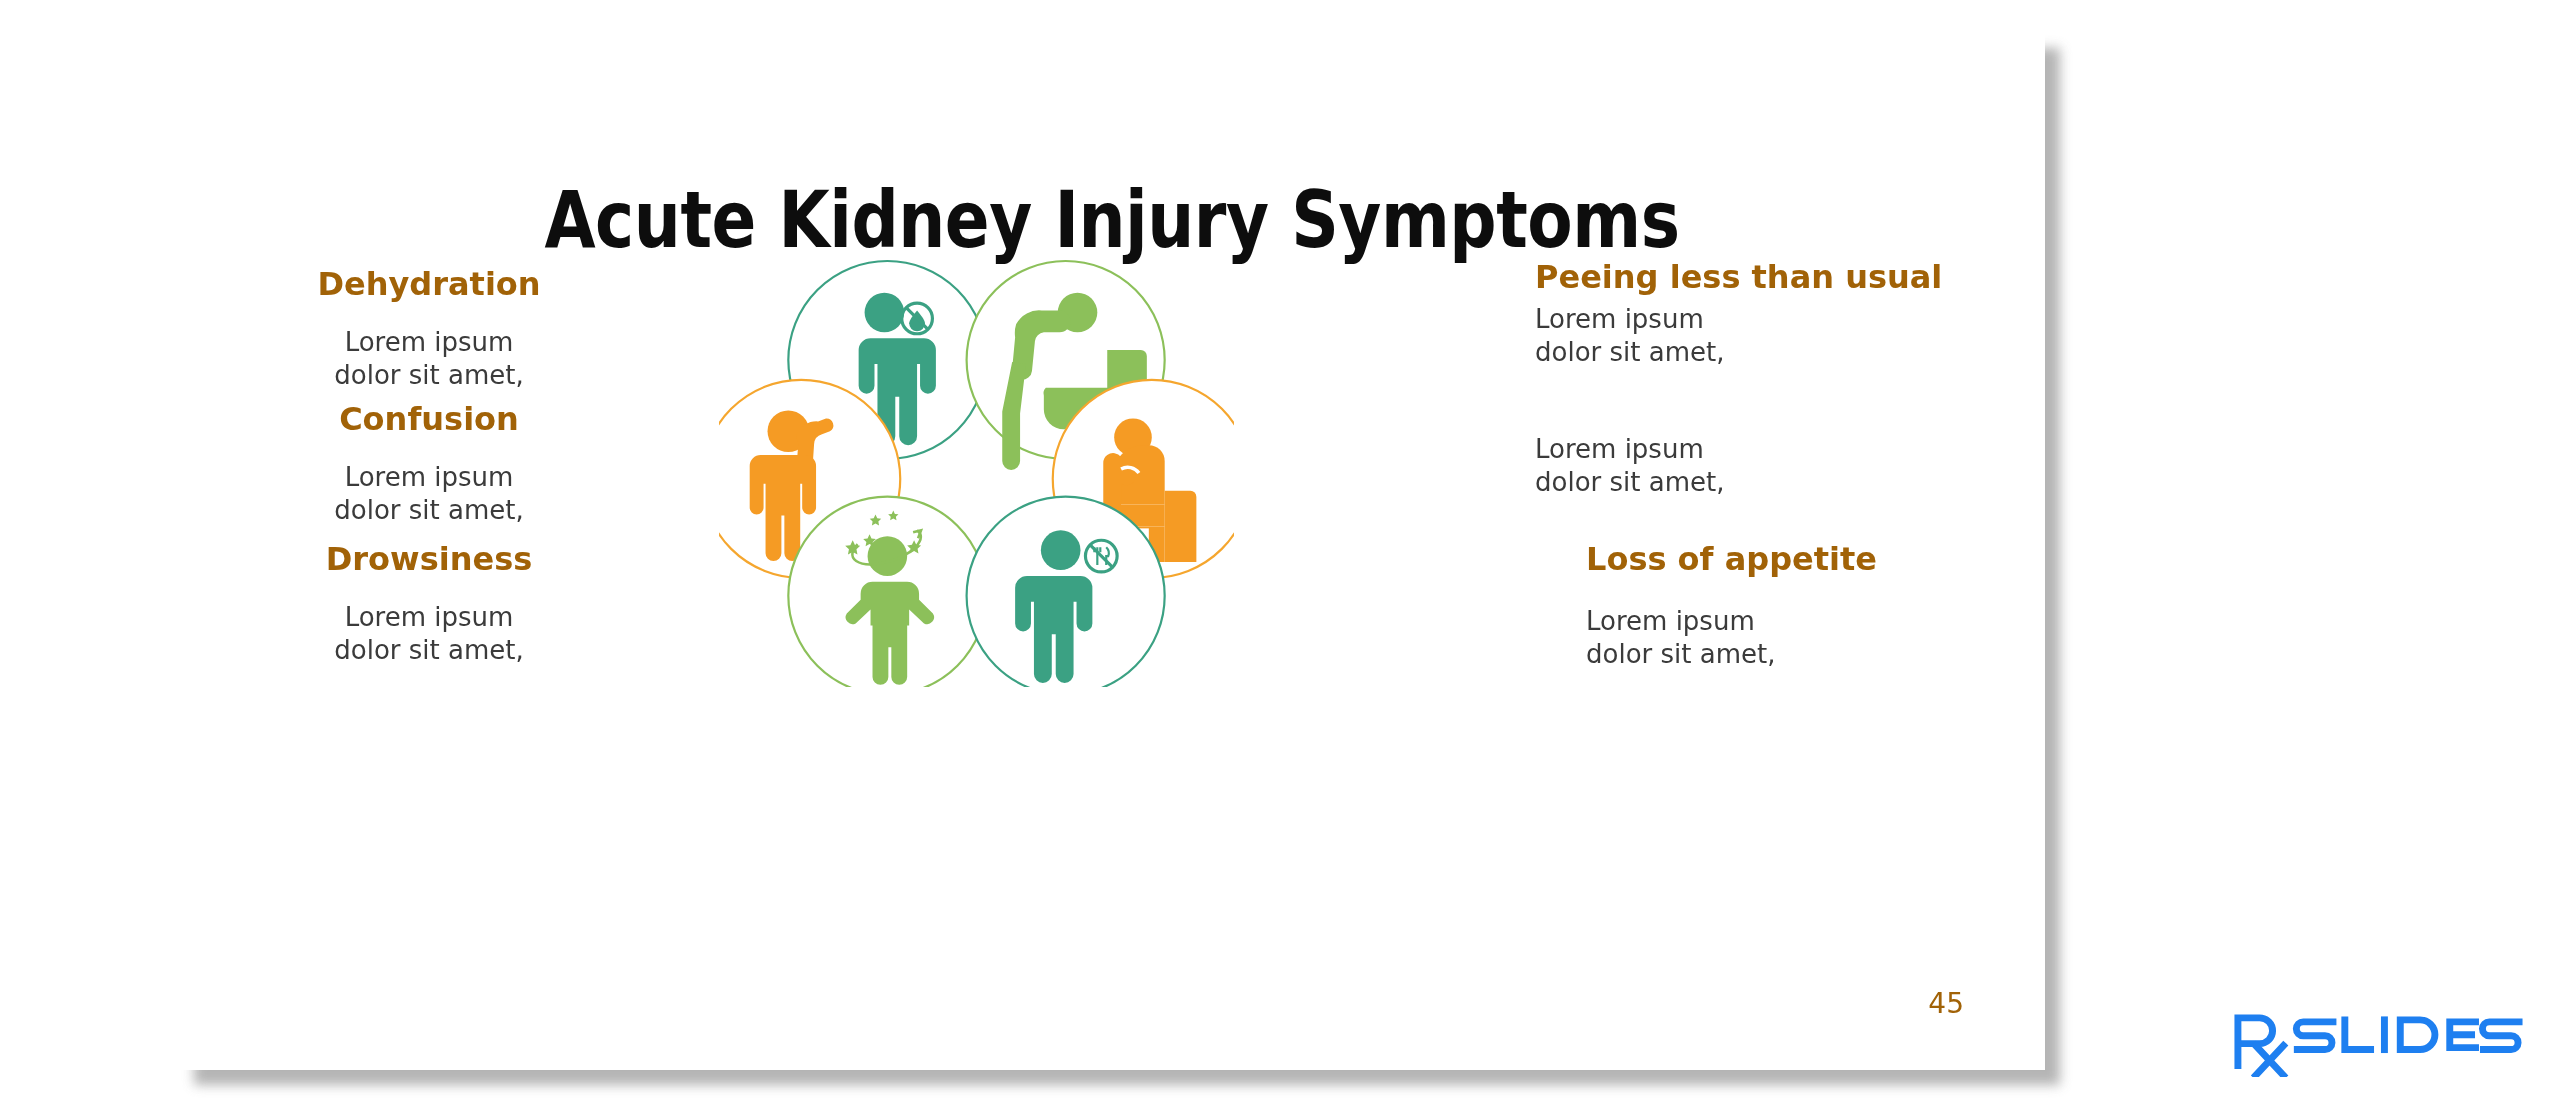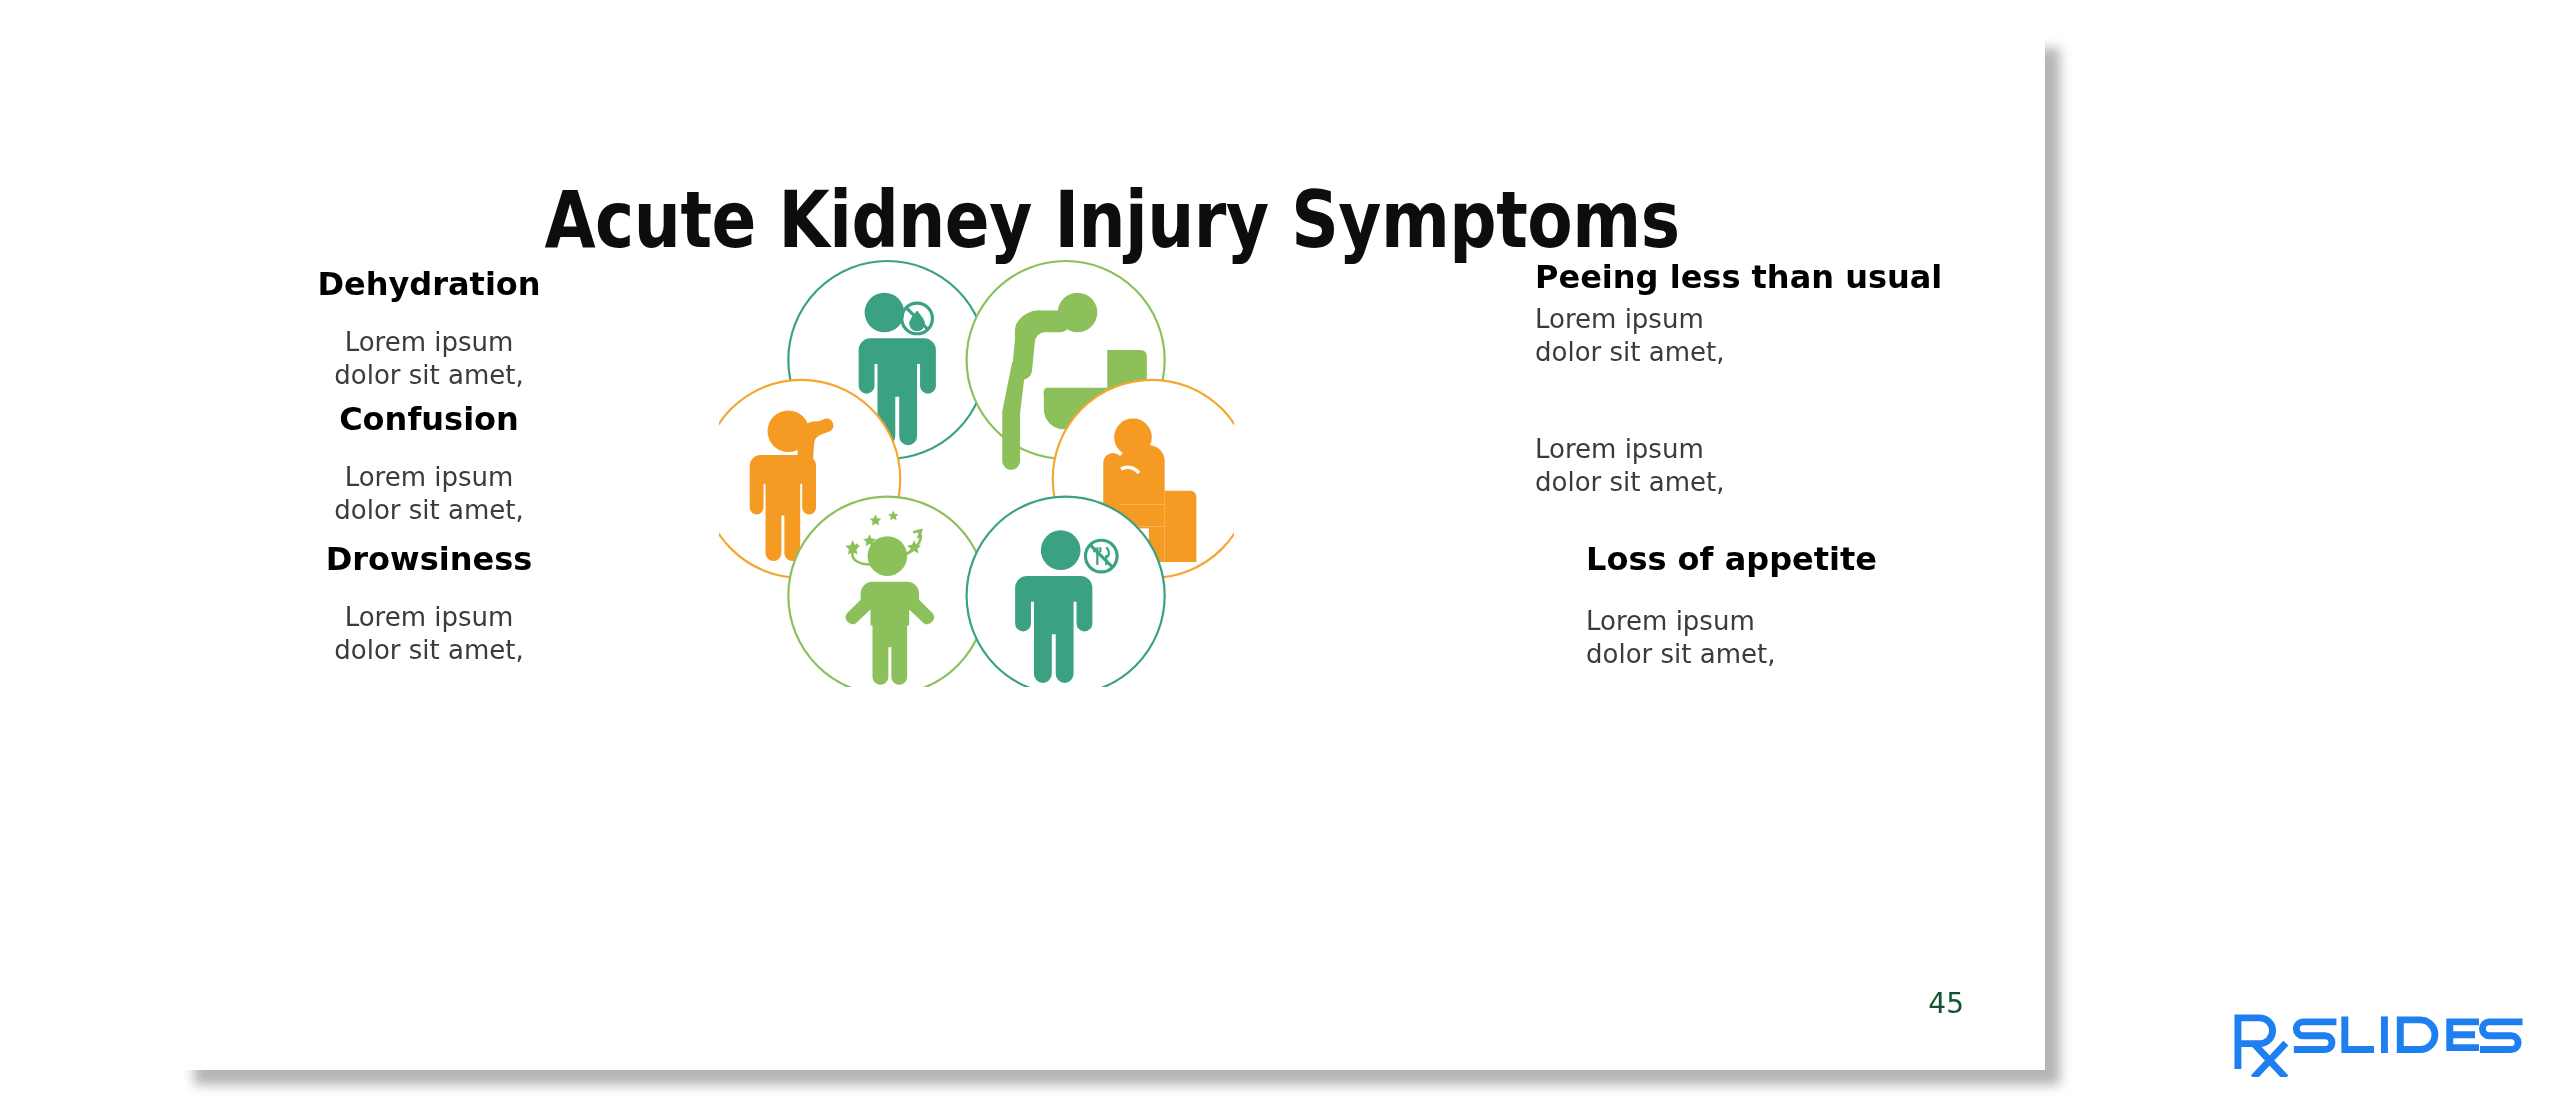--- a/index.html
+++ b/index.html
@@ -52,21 +52,21 @@
     transform: scaleX(.93);
     transform-origin: center top;
   }
 
   
   .txt-block { position: absolute; }
   .txt-head {
     font-family: "DejaVu Sans", sans-serif;
     font-weight: bold;
     font-size: 32px;
-    color: #000000;
+    color: #a16207;
     line-height: 1.18;
     margin: 0;
   }
   .txt-body {
     font-family: "DejaVu Sans", sans-serif;
     font-weight: normal;
     font-size: 26px;
     color: #3b3b3b;
     line-height: 1.28;
     margin: 0;
@@ -104,21 +104,21 @@
   }
   #diagram svg { display: block; width: 515px; height: 446px; }
 
   
   #page-number {
     position: absolute;
     right: 81px;
     bottom: 50px;
     font-family: "DejaVu Sans", sans-serif;
     font-size: 28px;
-    color: #14532d;
+    color: #a16207;
   }
 
   #brand-logo {
     position: absolute;
     left: 2230px;
     top: 1008px;
     width: 297px;
     height: 69px;
   }
   #brand-logo svg { display: block; }

